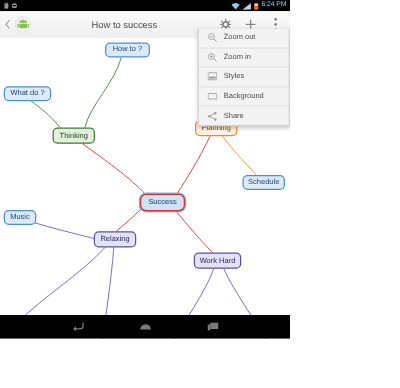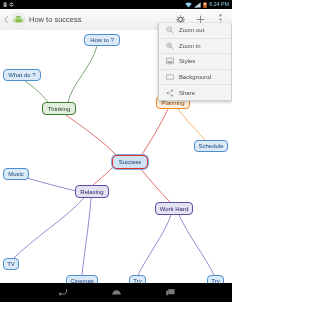--- a/index.html
+++ b/index.html
@@ -1,21 +1,21 @@
 <!DOCTYPE html>
 <html><head>
 <meta charset="utf-8">
 <style>
   html,body{margin:0;padding:0;background:#ffffff;}
   body{
     width:232px;height:310px;overflow:hidden;position:relative;
     font-family:"Liberation Sans",sans-serif;
     -webkit-font-smoothing:antialiased;
   }
-  #app{position:absolute;inset:0;width:232px;height:302px;overflow:hidden;background:#fff;}
+  #app{position:absolute;inset:0;width:232px;height:271px;overflow:hidden;background:#fff;text-align:center;}
 
   
   .statusbar{
     position:absolute;left:0;top:0;width:232px;height:9px;background:#000;
     display:flex;align-items:center;
   }
   .sb-left{display:flex;align-items:center;gap:2px;padding-left:3px;flex:1;}
   .sb-right{display:flex;align-items:center;gap:2px;padding-right:3px;}
   .sb-ico{display:block;line-height:0;}
   .sb-time{color:#8ecbe8;font-size:5.5px;line-height:9px;letter-spacing:-.1px;white-space:nowrap;}

